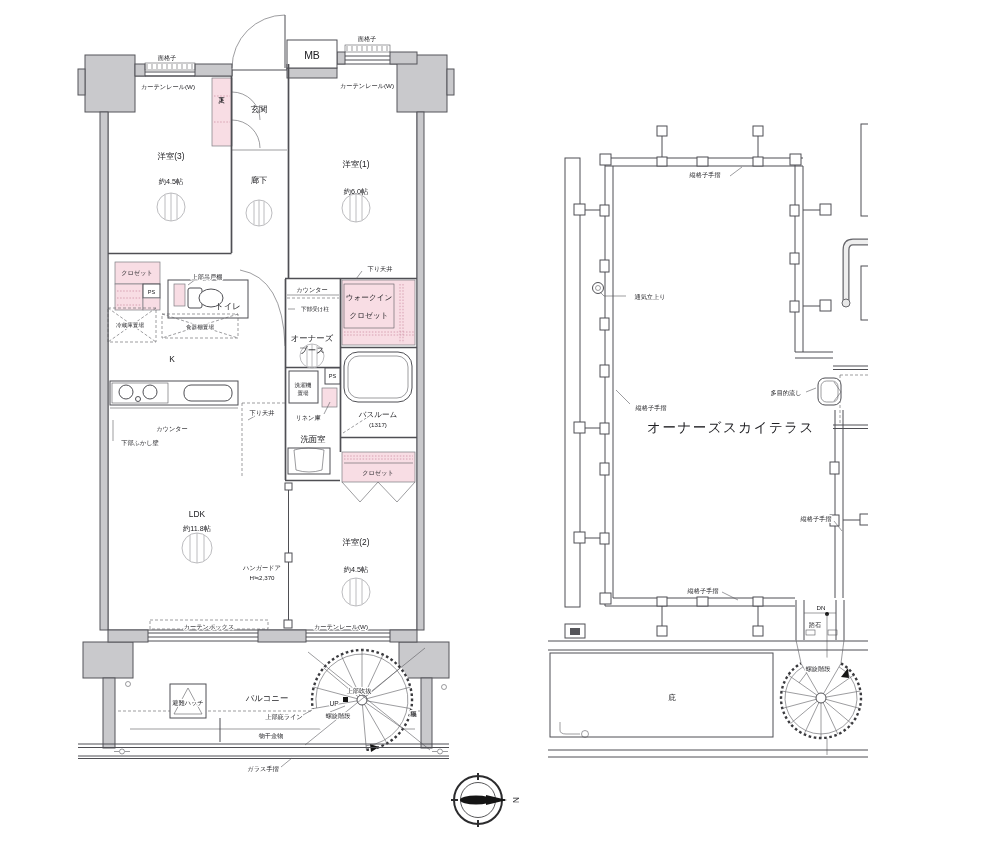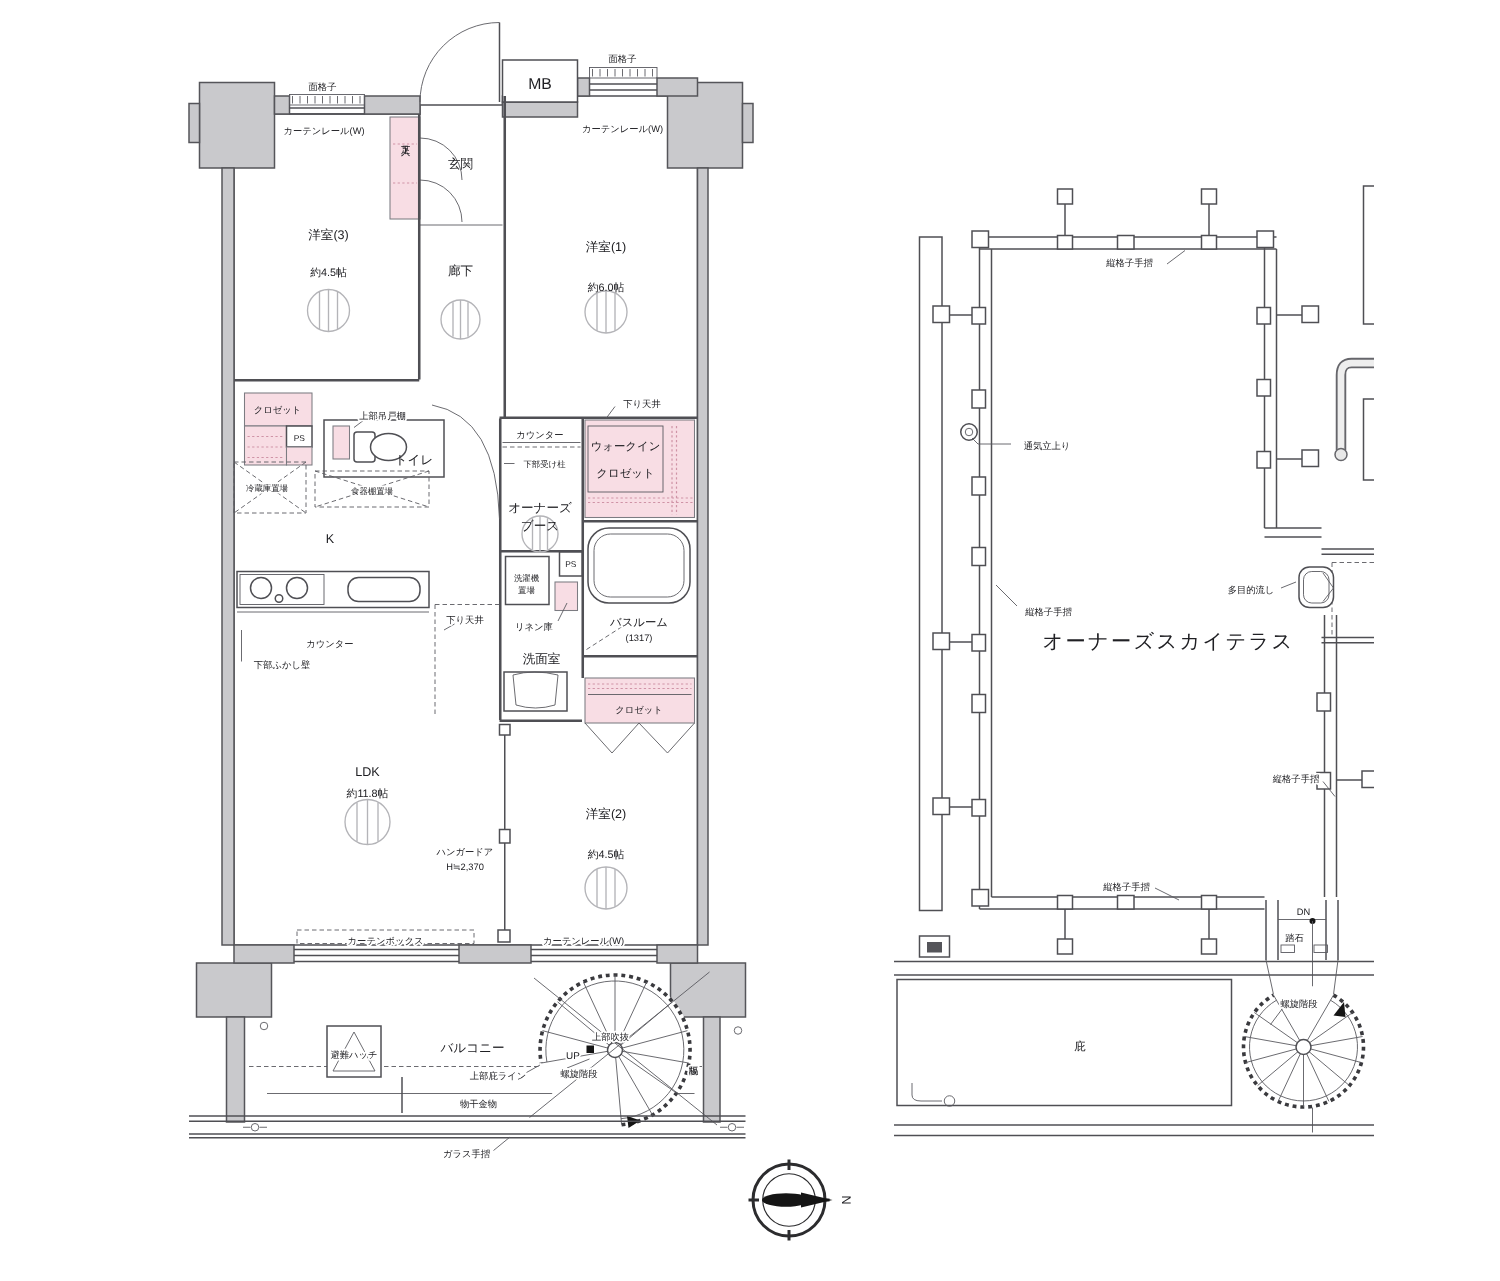--- a/index.html
+++ b/index.html
@@ -1,16 +1,16 @@
 <!DOCTYPE html>
 <html><head>
 <meta charset="utf-8">
 <style>
   html,body{margin:0;padding:0;background:#fff;}
-  .stage{width:868px;height:854px;position:relative;background:#fff;overflow:hidden;padding-left:48px;}
+  .stage{width:868px;height:854px;position:relative;background:#fff;overflow:hidden;}
   svg{display:block;}
   
   .w  {fill:#c9c9cc;stroke:#55555a;stroke-width:1;}
   .ln {fill:none;stroke:#4f4f54;stroke-width:1;}
   .lt {fill:none;stroke:#5a5a60;stroke-width:.6;}
   .th {stroke-width:1.7;}
   .dsh{stroke-dasharray:3 2;}
   .dt {stroke-dasharray:1.5 1.6;}
   .pk {fill:#f8dde4;stroke:#7c7c82;stroke-width:.7;}
   .pkl{stroke:#cf93a6;fill:none;stroke-width:.8;}

